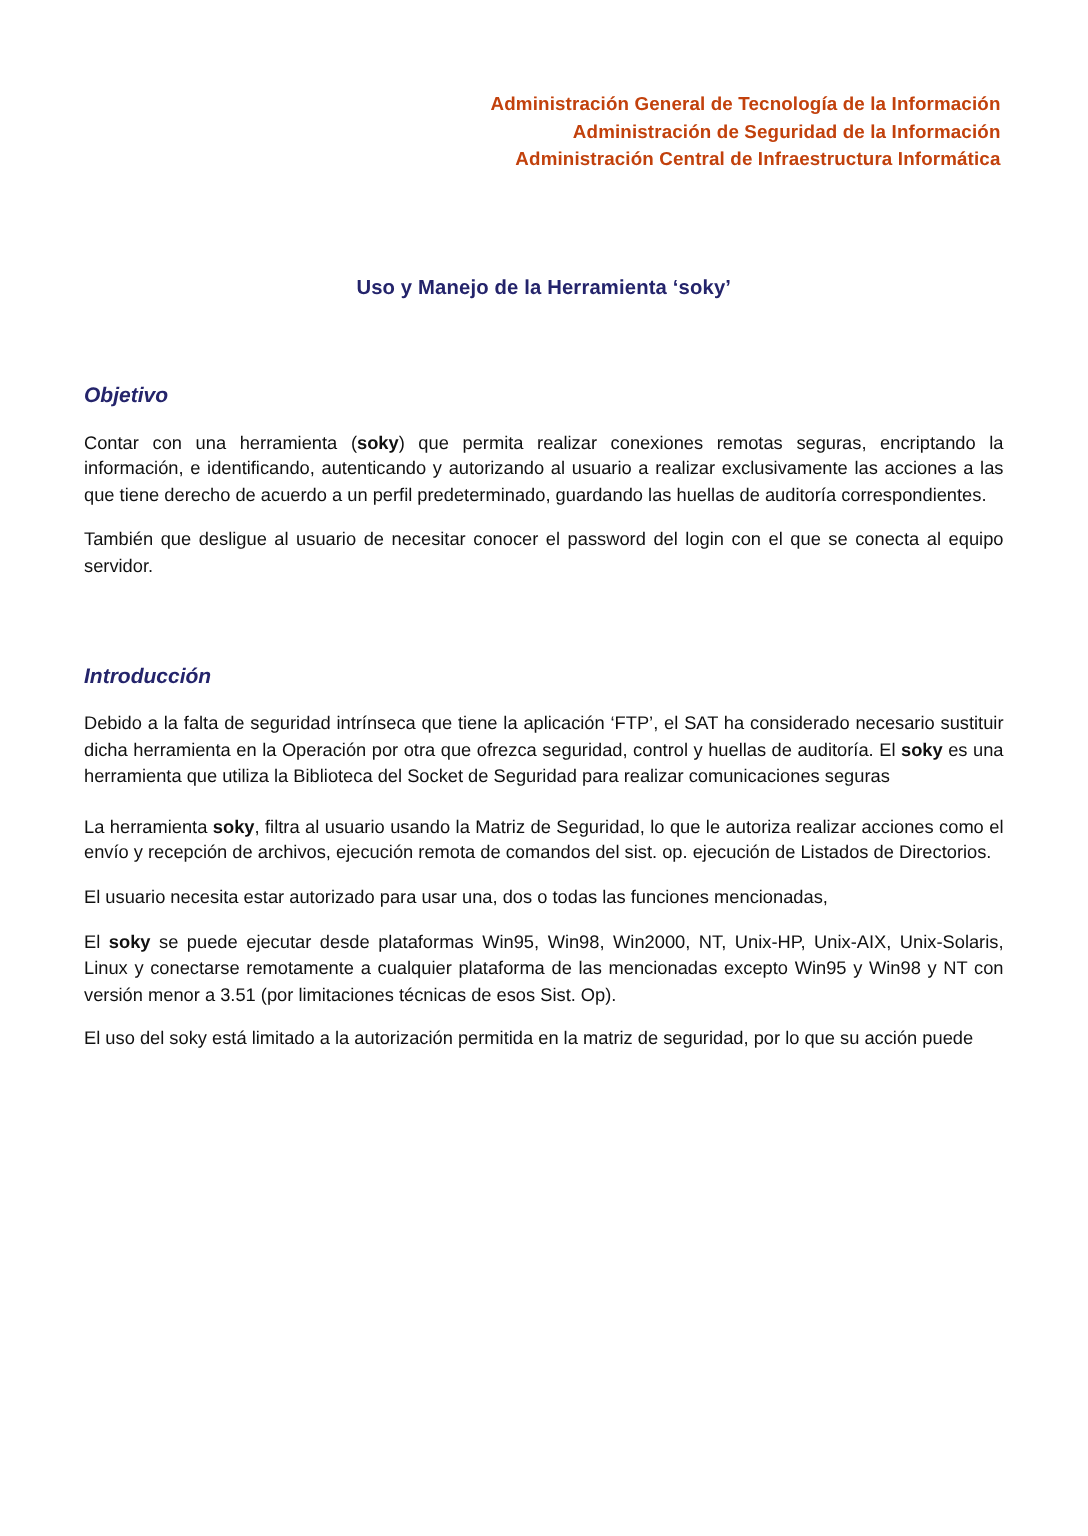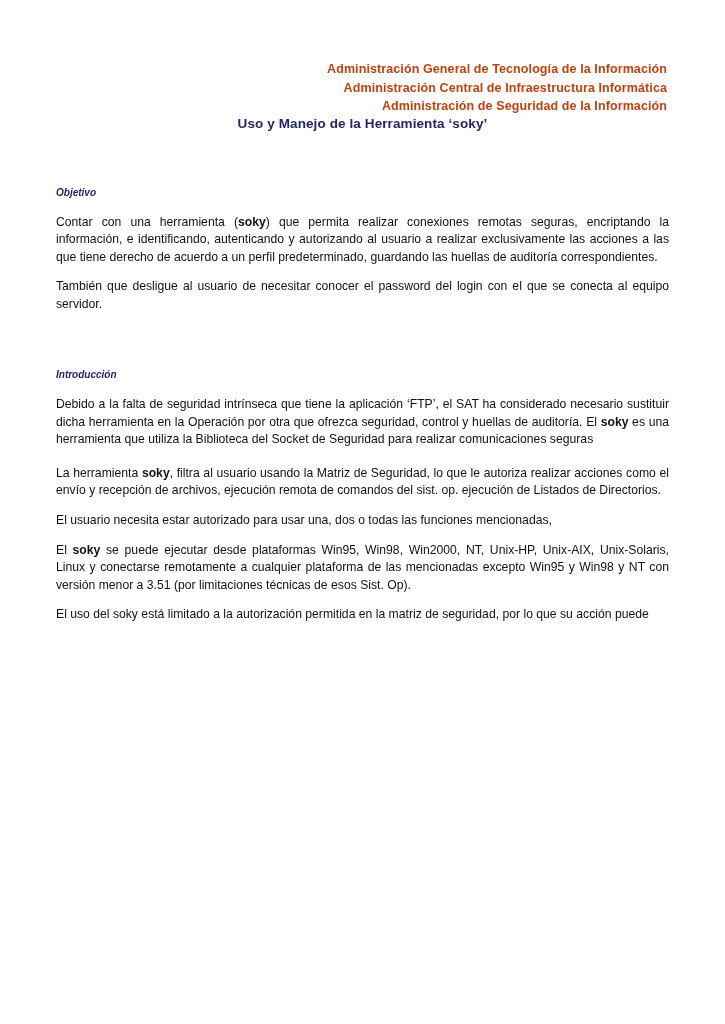--- a/index.html
+++ b/index.html
@@ -55,24 +55,25 @@
   
   .content {
     padding: 0 56px 0 56px;
     box-sizing: border-box;
   }
   .doc-title {
     text-align: center;
     font-size: 13.5px;
     font-weight: bold;
     color: #24246b;
+    margin-top: 68px;
     letter-spacing: 0.1px;
   }
   .section-heading {
-    font-size: 10px;
+    font-size: 14px;
     font-weight: bold;
     font-style: italic;
     color: #24246b;
     margin-top: 56px;
     margin-bottom: 0;
   }
   .para {
     font-size: 12.2px;
     line-height: 17.5px;
     color: #111111;
@@ -87,22 +88,22 @@
   }
 </style>
 </head>
 <body>
 
 <div class="page">
 
   <div class="header">
     <div class="header-titles">
       <div>Administración General de Tecnología de la Información</div>
+      <div>Administración de Seguridad de la Información</div>
       <div>Administración Central de Infraestructura Informática</div>
-      <div>Administración de Seguridad de la Información</div>
     </div>
   </div>
 
   <div class="content">
 
     <div class="doc-title">Uso y Manejo de la Herramienta ‘soky’</div>
 
     <div class="section-heading">Objetivo</div>
     <p class="para">Contar con una herramienta (<b>soky</b>) que permita realizar conexiones remotas seguras, encriptando la información, e identificando, autenticando y autorizando al usuario a realizar exclusivamente las acciones a las que tiene derecho de acuerdo a un perfil predeterminado, guardando las huellas de auditoría correspondientes.</p>
     <p class="para follow">También que desligue al usuario de necesitar conocer el password del login con el que se conecta al equipo servidor.</p>

